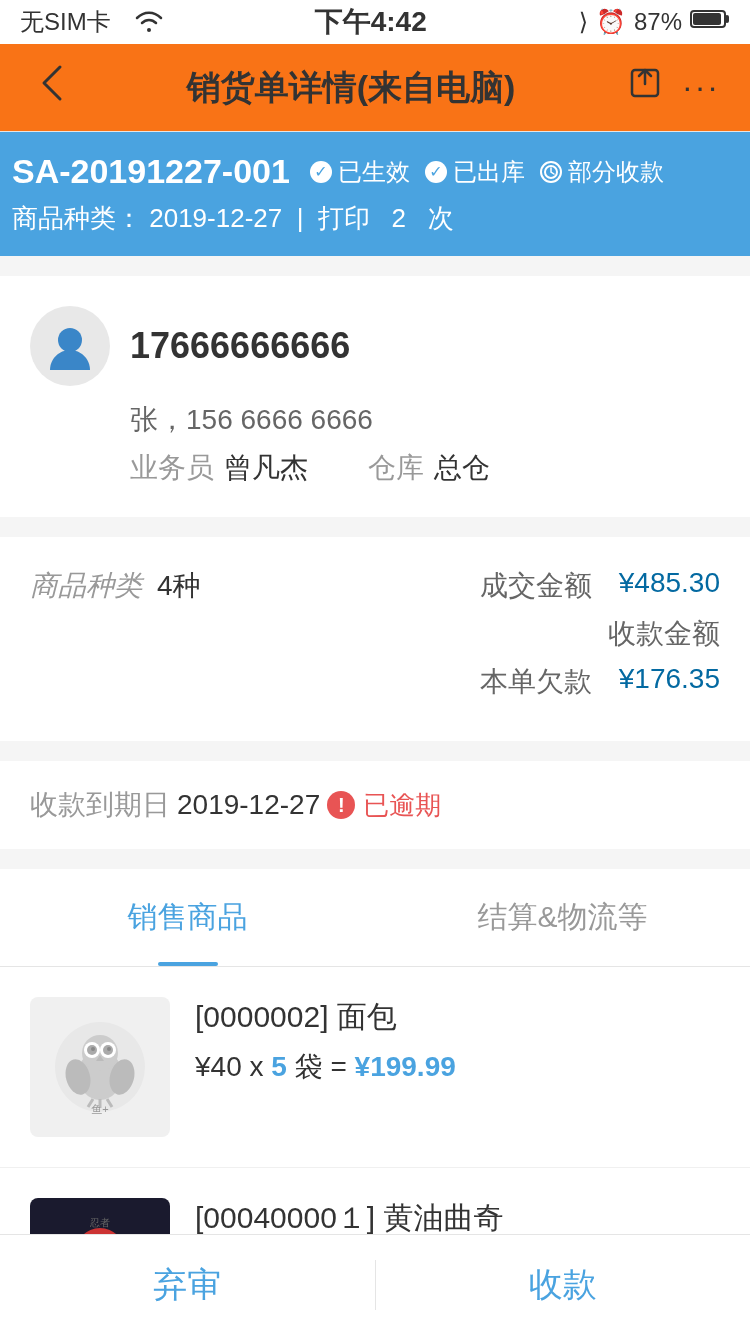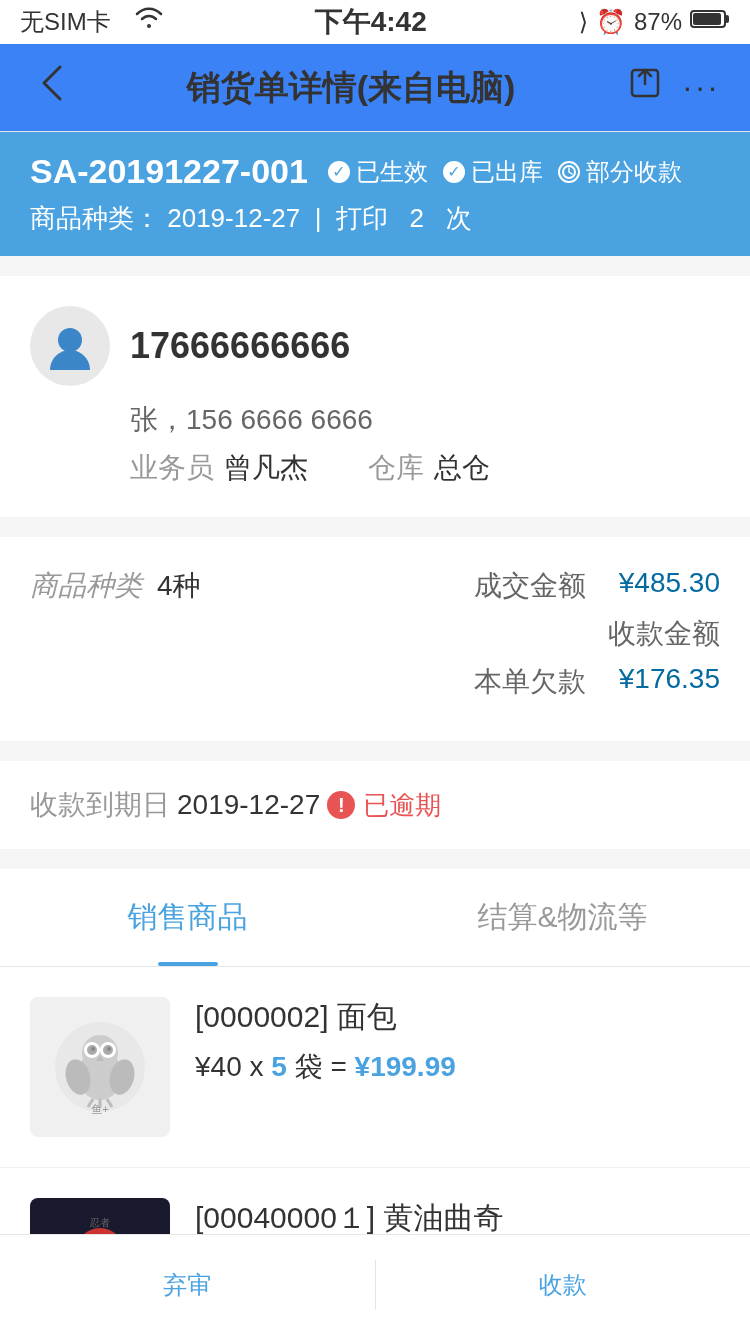--- a/index.html
+++ b/index.html
@@ -17,28 +17,28 @@
     .status-bar {
       height: 44px;
       background: #fff;
       display: flex;
       align-items: center;
       justify-content: space-between;
       padding: 0 20px;
       font-size: 24px;
       font-weight: 500;
     }
-    .status-left { display: flex; align-items: flex-start; gap: 24px; }
+    .status-left { display: flex; align-items: flex-end; gap: 24px; }
     .status-center { font-size: 28px; font-weight: 600; }
     .status-right { display: flex; align-items: center; gap: 8px; font-size: 24px; }
 
     
     .nav-bar {
       height: 88px;
-      background: #3b82f6;
+      background: #f97316;
       display: flex;
       align-items: center;
       justify-content: space-between;
       padding: 0 30px;
       border-bottom: 1px solid #e5e5e5;
     }
     .nav-back {
       font-size: 36px;
       color: #333;
       cursor: pointer;
@@ -51,21 +51,21 @@
     }
     .nav-actions {
       display: flex;
       align-items: center;
       gap: 20px;
     }
 
     
     .order-header {
       background: #4aa3e0;
-      padding: 20px 30px;
+      padding: 20px 12px;
     }
     .order-header-top {
       display: flex;
       align-items: center;
       gap: 20px;
       margin-bottom: 10px;
     }
     .order-id {
       font-size: 34px;
       font-weight: 700;
@@ -165,21 +165,21 @@
       gap: 15px;
       margin-bottom: 8px;
       font-size: 28px;
     }
     .summary-label { color: #999; font-style: italic; }
     .summary-value { color: #333; font-weight: 500; }
     .summary-right { text-align: right; }
     .amount-row {
       display: flex;
       justify-content: flex-end;
-      gap: 14px;
+      gap: 8px;
       margin-bottom: 10px;
       font-size: 28px;
     }
     .amount-label { color: #666; }
     .amount-value { color: #0369a1; font-weight: 400; min-width: 120px; text-align: right; }
 
     
     .due-section {
       background: #fff;
       padding: 25px 30px;
@@ -329,21 +329,21 @@
       width: 750px;
       height: 100px;
       background: #fff;
       border-top: 1px solid #e5e5e5;
       display: flex;
       align-items: center;
     }
     .bottom-btn {
       flex: 1;
       text-align: center;
-      font-size: 24px;
+      font-size: 34px;
       cursor: pointer;
       padding: 11px 0;
     }
     .bottom-btn.cancel { color: #4aa3e0; }
     .bottom-btn.confirm { color: #4aa3e0; }
     .bottom-divider {
       width: 1px;
       height: 50px;
       background: #e5e5e5;
     }

